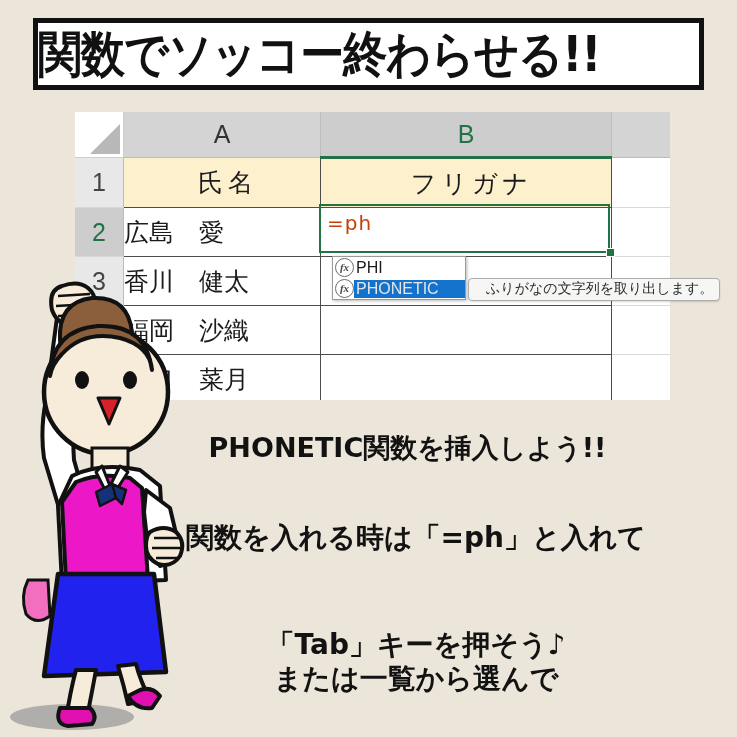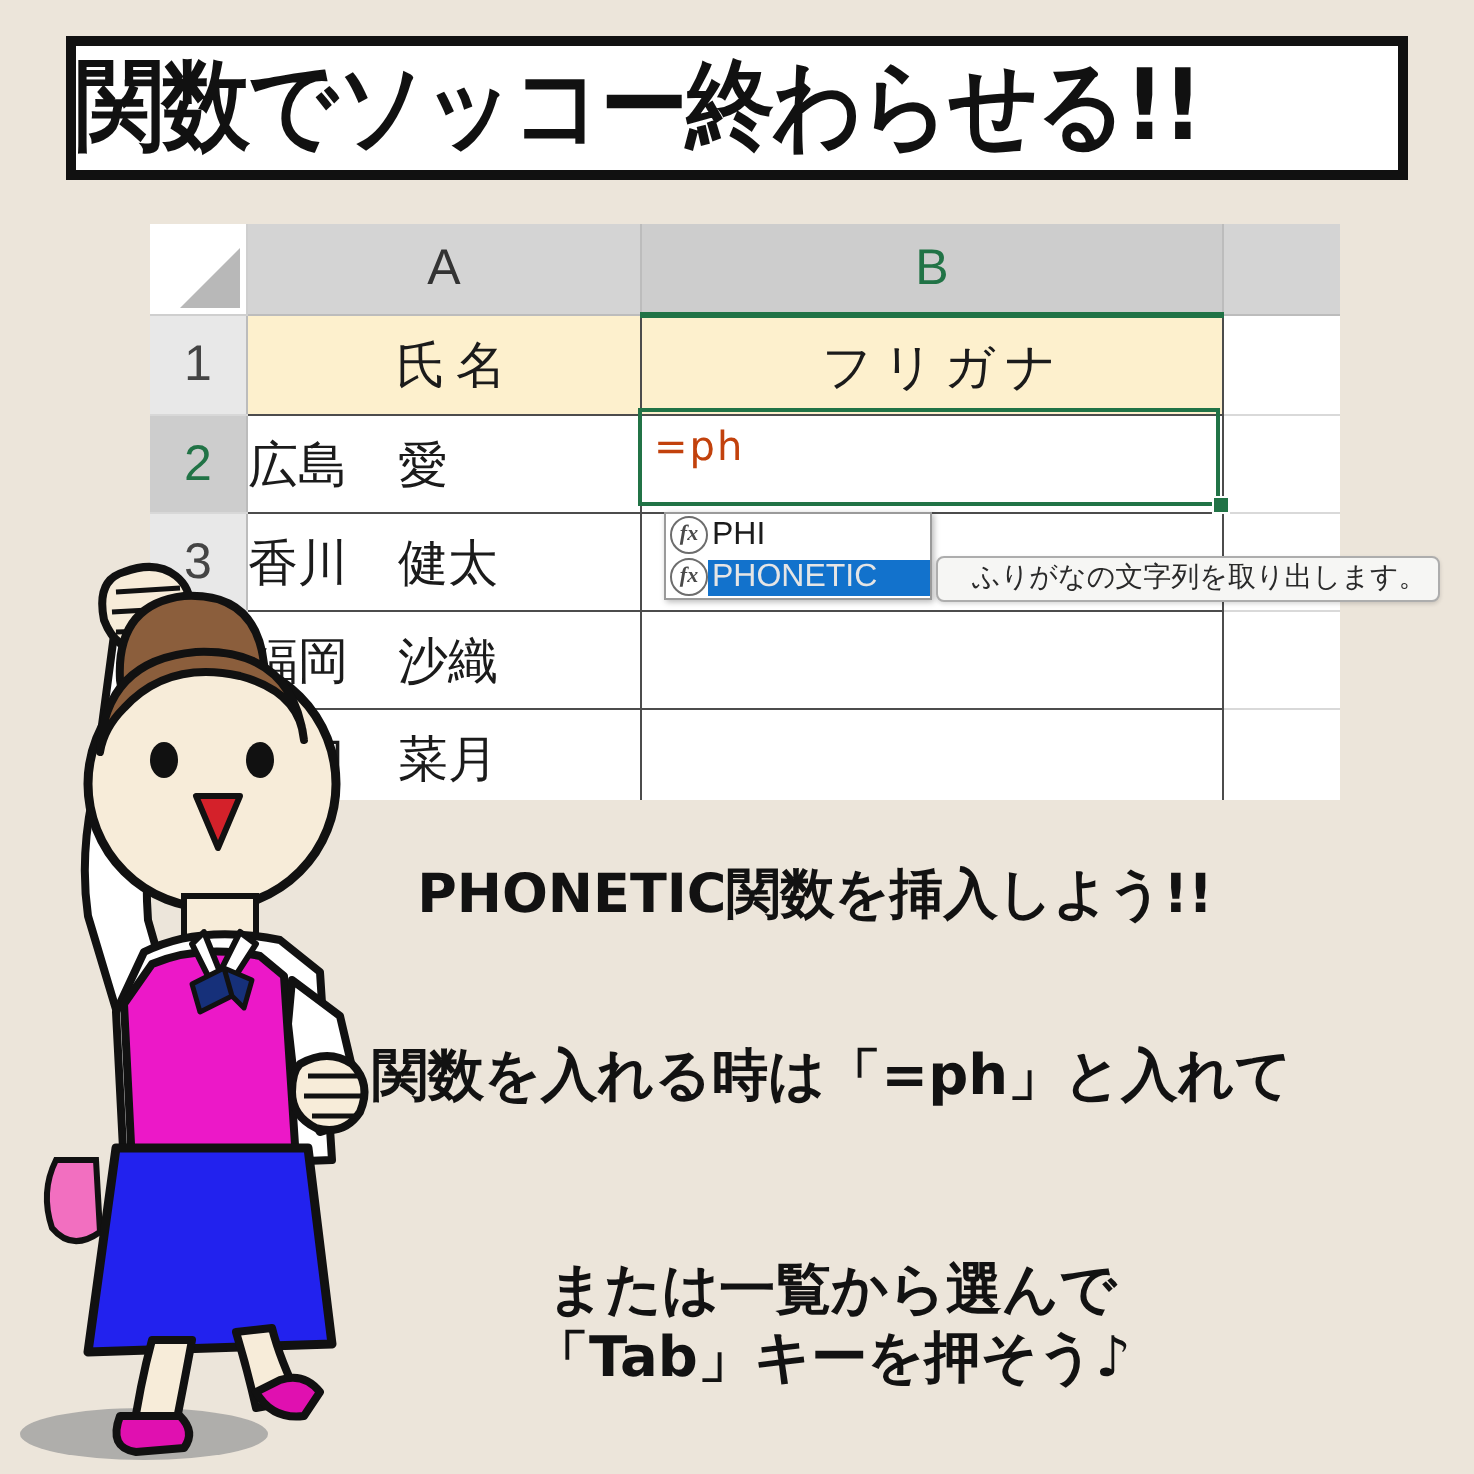--- a/index.html
+++ b/index.html
@@ -384,15 +384,15 @@
   </svg>
 </div>
 
 <div class="caption" id="caption-1">PHONETIC関数を挿入しよう!!</div>
 
 <div class="caption" id="caption-2">
   <div>関数を入れる時は「=ph」と入れて</div>
 </div>
 
 <div class="caption" id="caption-3">
+  <div>「Tab」キーを押そう♪</div>
   <div>または一覧から選んで</div>
-  <div>「Tab」キーを押そう♪</div>
 </div>
 
 </body></html>

